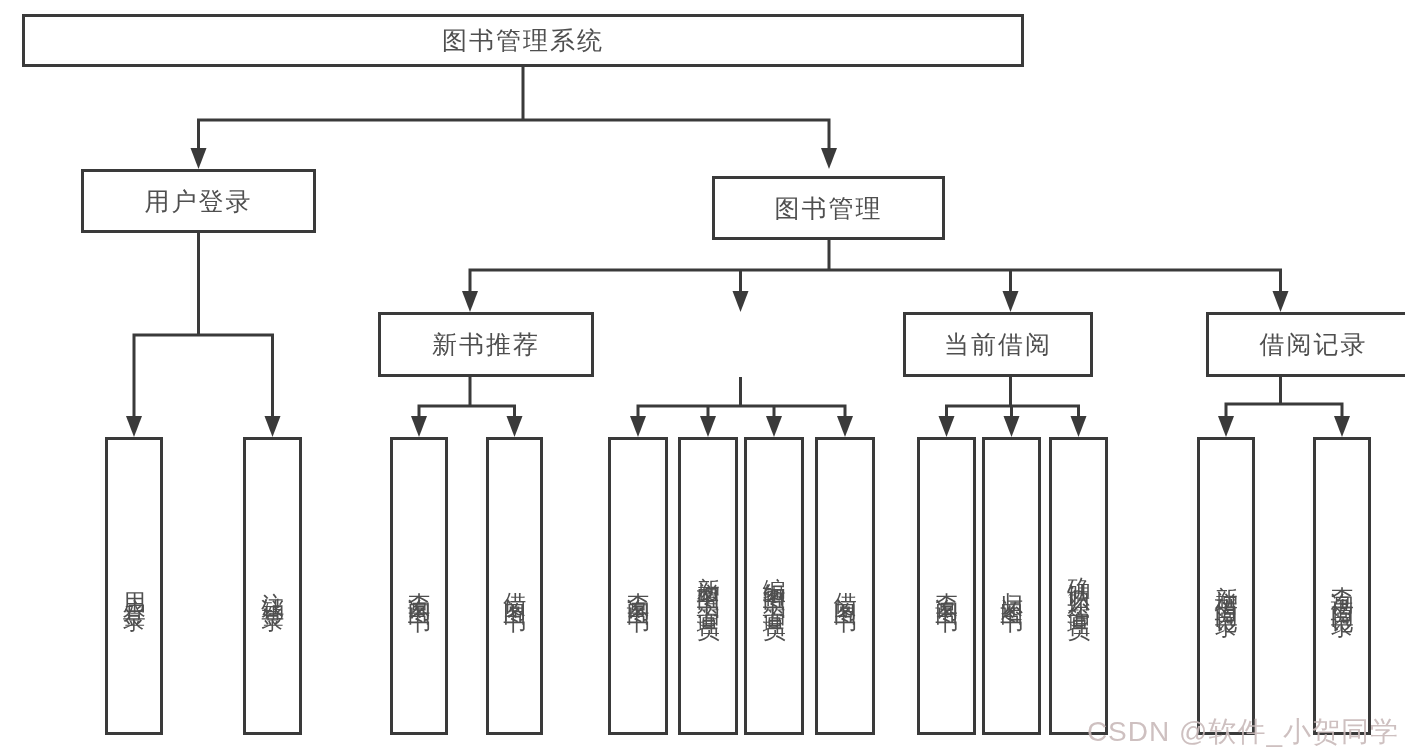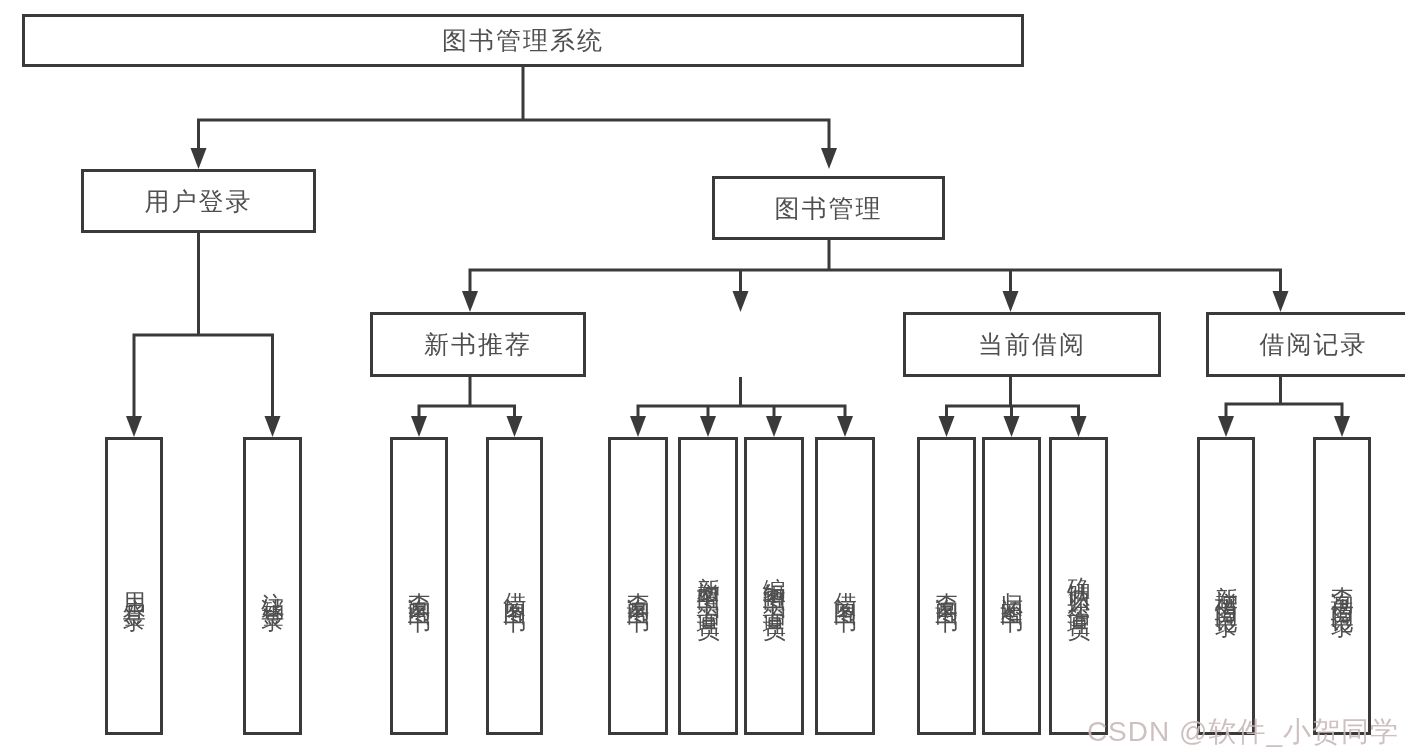--- a/index.html
+++ b/index.html
@@ -106,24 +106,24 @@
     <span>图书管理系统</span>
   </div>
 
   <div class="box h-box" style="left:81px; top:169px; width:235px; height:64px;">
     <span>用户登录</span>
   </div>
   <div class="box h-box" style="left:712px; top:169px; width:233px; height:64px;margin-top:7px;">
     <span>图书管理</span>
   </div>
 
-  <div class="box h-box" style="left:370px; top:312px; width:216px; height:65px;text-align:right;">
+  <div class="box h-box" style="left:378px; top:312px; width:216px; height:65px;text-align:right;">
     <span>新书推荐</span>
   </div>
-  <div class="box h-box" style="left:903px; top:312px; width:258px; height:65px;">
+  <div class="box h-box" style="left:903px; top:312px; width:190px; height:65px;">
     <span>当前借阅</span>
   </div>
   <div class="box h-box" style="left:1206px; top:312px; width:215px; height:65px;">
     <span>借阅记录</span>
   </div>
 
   <div class="box v-box" style="left:105px; top:437px; width:58px; height:298px;">
     <span>用户登录</span>
   </div>
   <div class="box v-box" style="left:243px; top:437px; width:59px; height:298px;">

